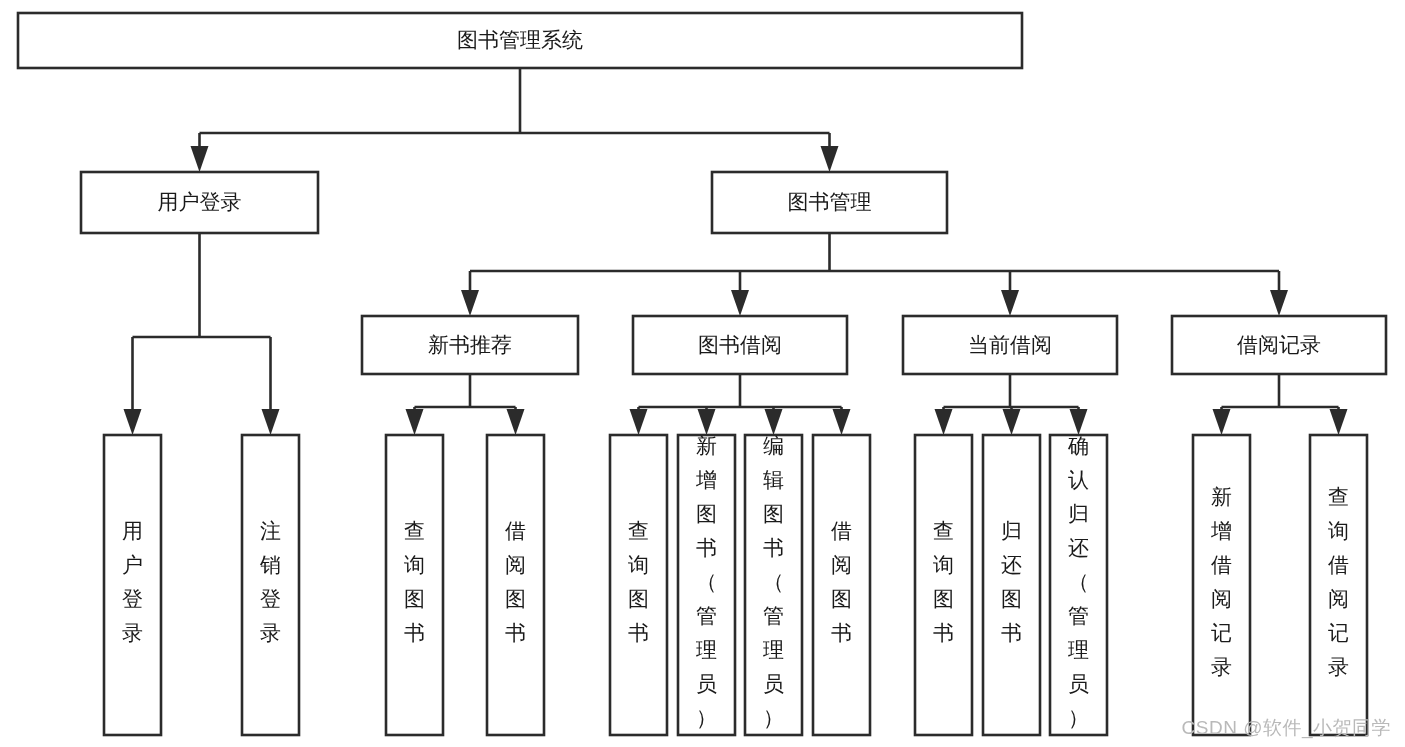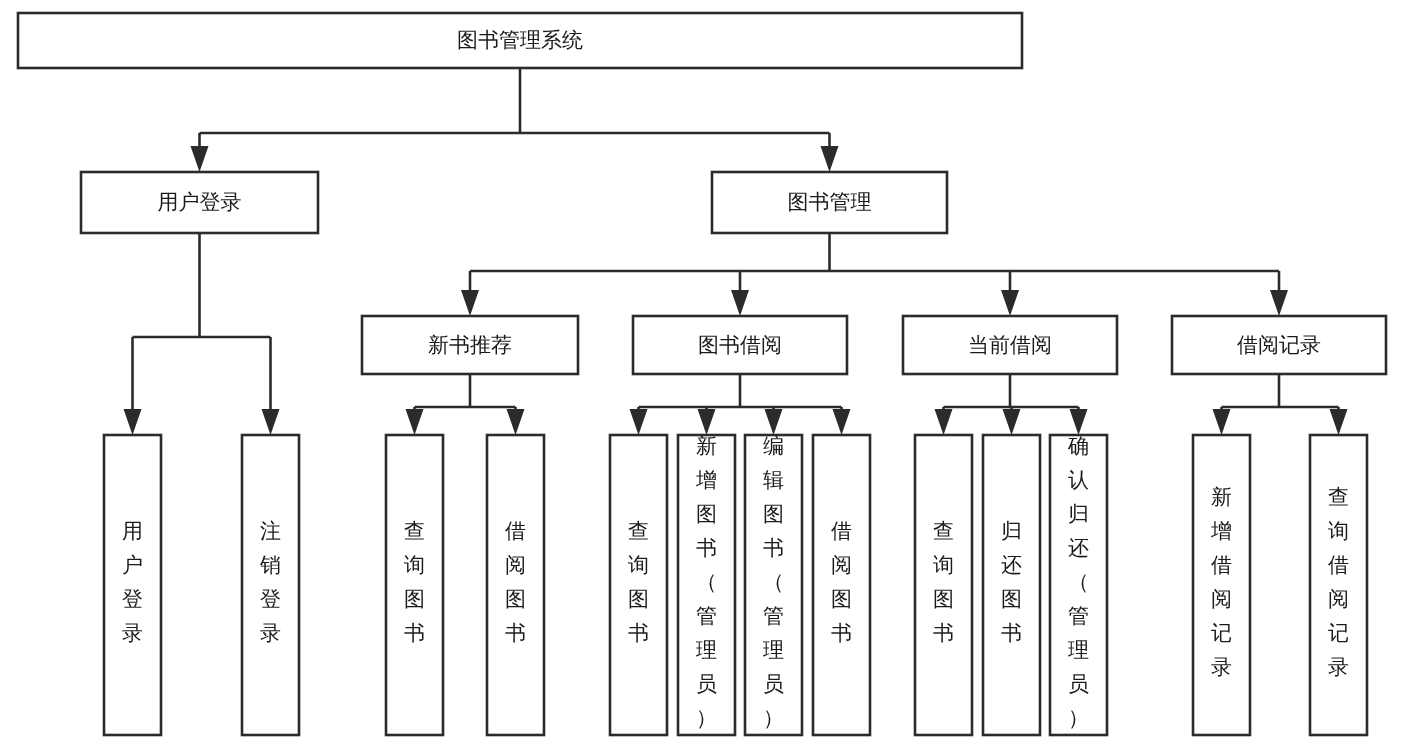--- a/index.html
+++ b/index.html
@@ -260,13 +260,14 @@
           <rect x="1310" y="435" width="57" height="300" class="node-box"></rect>
           <text x="1338.5" y="504" class="node-label-v">查</text>
           <text x="1338.5" y="538" class="node-label-v">询</text>
           <text x="1338.5" y="572" class="node-label-v">借</text>
           <text x="1338.5" y="606" class="node-label-v">阅</text>
           <text x="1338.5" y="640" class="node-label-v">记</text>
           <text x="1338.5" y="674" class="node-label-v">录</text>
         </g>
       </g>
   </svg>
+  <div class="watermark">CSDN @软件_小贺同学</div>
 </div>
 
 </body></html>

